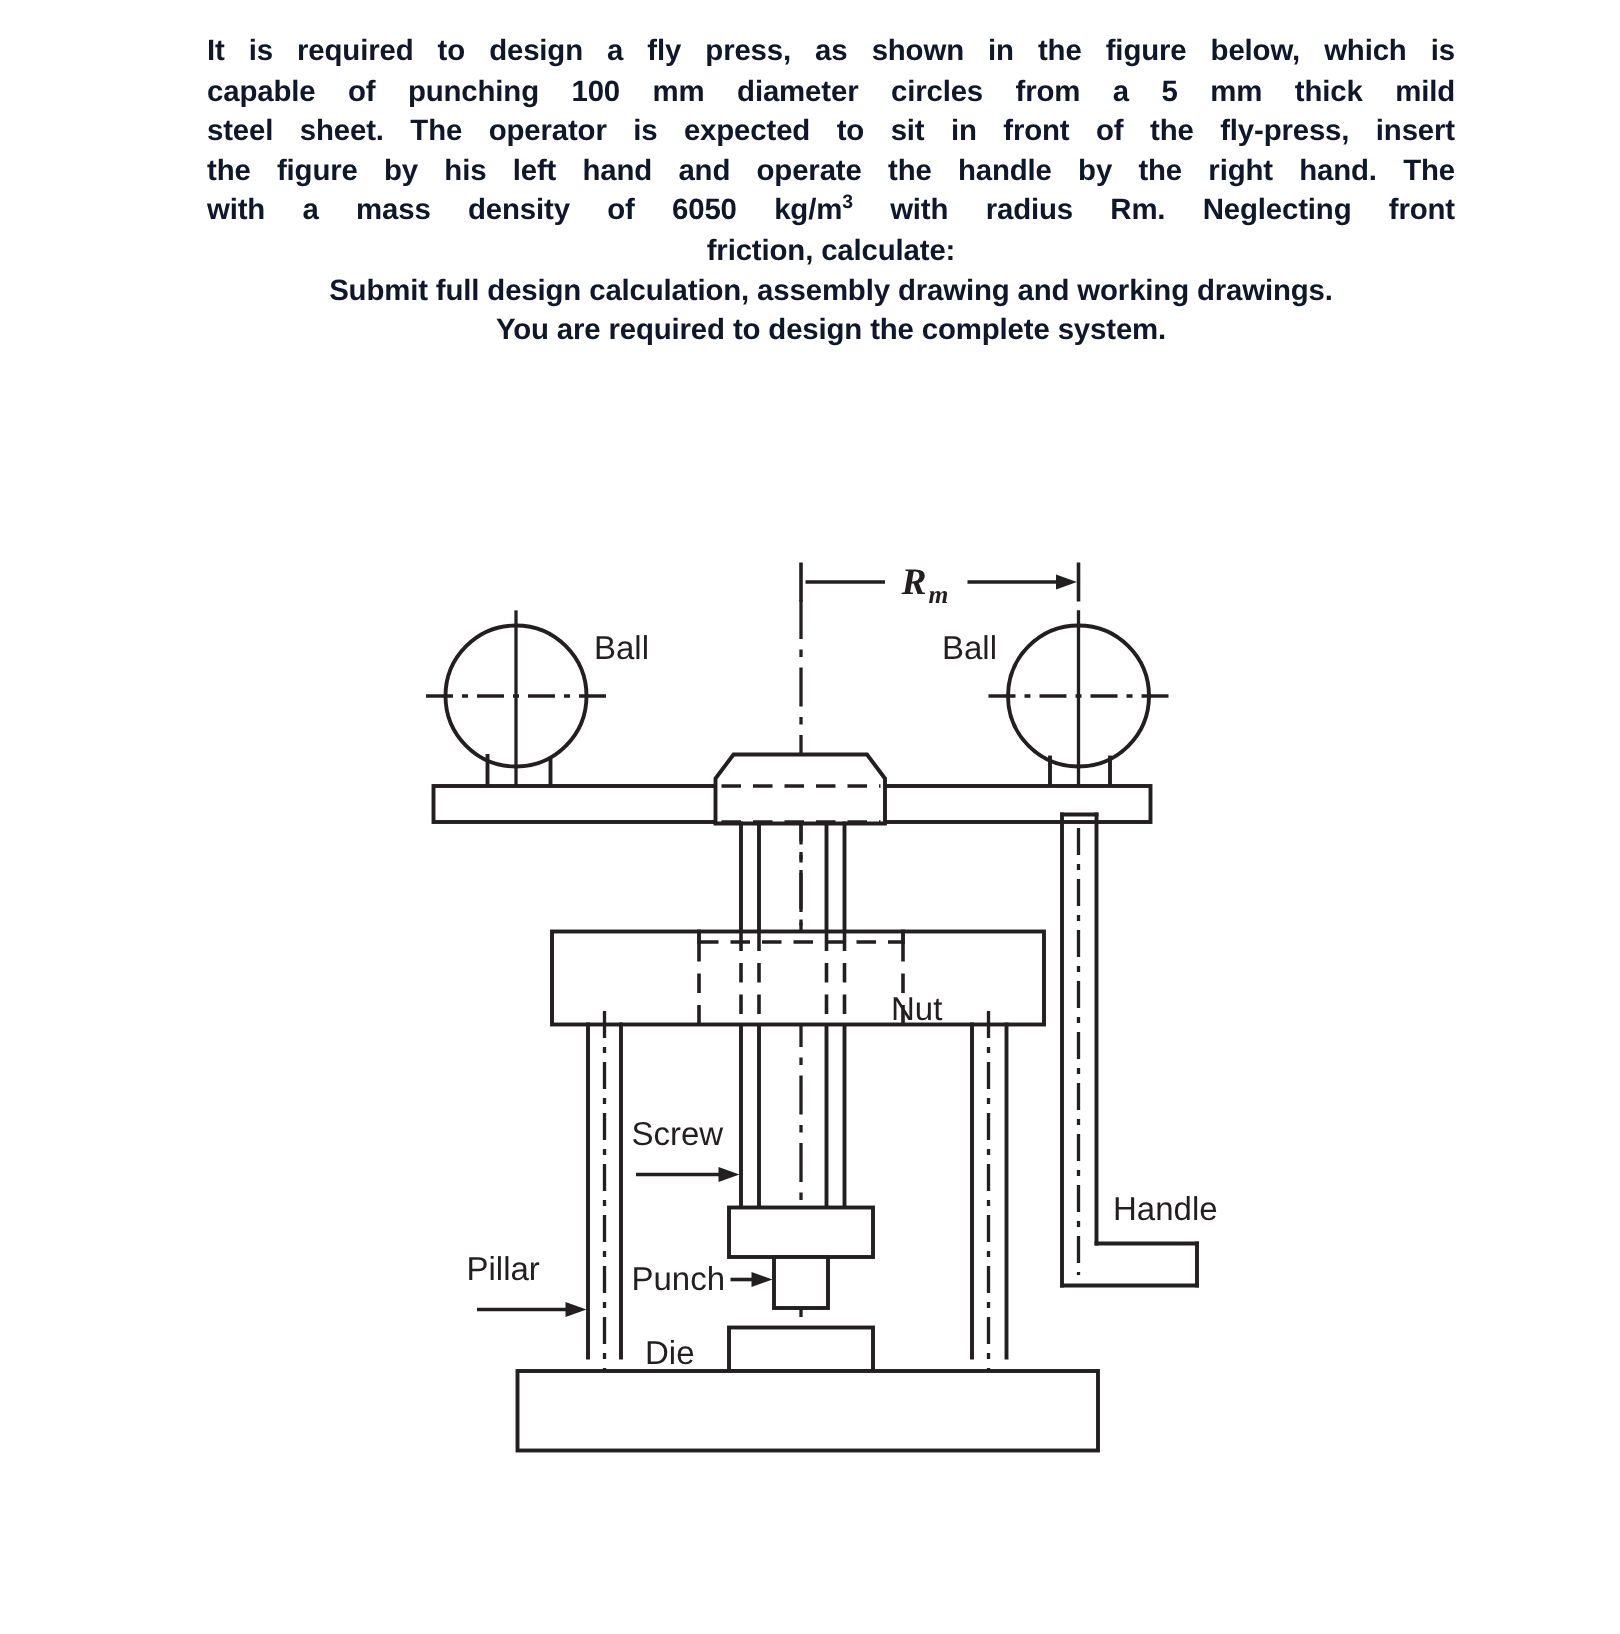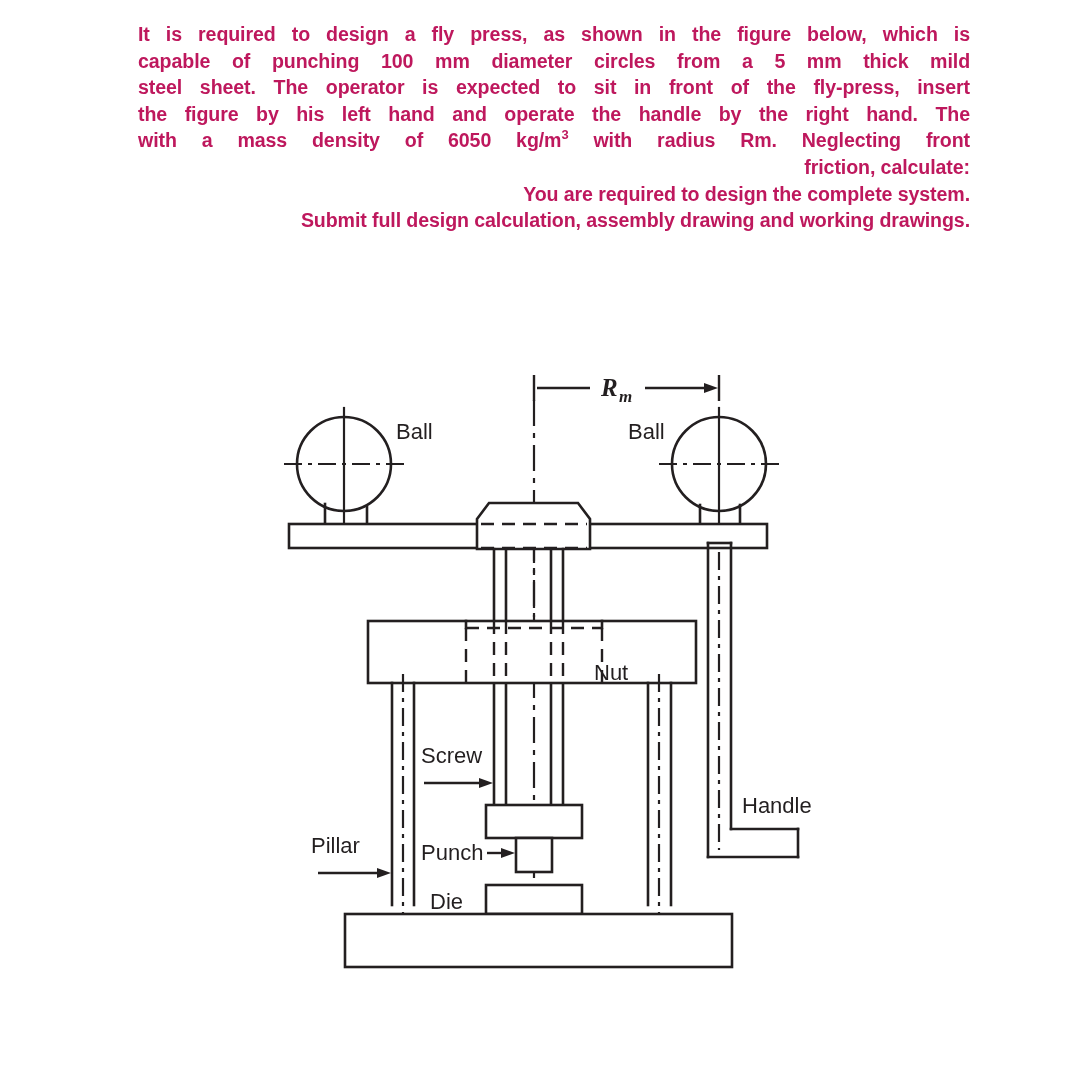--- a/index.html
+++ b/index.html
@@ -27,29 +27,29 @@
     left: 138px;
     top: 22px;
     width: 832px;
   }
   #statement p {
     margin: 0 0 1px 0;
     font-size: 19.6px;
     line-height: 25.6px;
     font-weight: bold;
     font-family: "Liberation Sans", sans-serif;
-    color: #be185d;
+    color: #0f172a;
     letter-spacing: -0.1px;
   }
   p.justified {
     text-align: justify;
     text-align-last: justify;
   }
   p.plain {
-    text-align: right;
+    text-align: center;
   }
   sup.exp {
     font-size: 0.66em;
     vertical-align: super;
     line-height: 0;
   }
   
   #figure-wrap {
     position: absolute;
     left: 0px;
@@ -132,22 +132,22 @@
 
 <div id="page">
 
   <div id="statement">
     <p class="justified">It is required to design a fly press, as shown in the figure below, which is</p>
     <p class="justified">capable of punching 100 mm diameter circles from a 5 mm thick mild</p>
     <p class="justified">steel sheet. The operator is expected to sit in front of the fly-press, insert</p>
     <p class="justified">the figure by his left hand and operate the handle by the right hand. The</p>
     <p class="justified"><span>with a mass density of 6050 kg/m</span><sup class="exp">3</sup><span> with radius Rm. Neglecting front</span></p>
     <p class="plain">friction, calculate:</p>
+    <p class="plain">Submit full design calculation, assembly drawing and working drawings.</p>
     <p class="plain">You are required to design the complete system.</p>
-    <p class="plain">Submit full design calculation, assembly drawing and working drawings.</p>
   </div>
 
   <div id="figure-wrap">
     <svg id="fly-press" width="1080" height="650" viewBox="0 0 1080 650" xmlns="http://www.w3.org/2000/svg">
 
       <g>
         <line class="dim-line" x1="534" y1="23" x2="534" y2="49"></line>
         <line class="dim-line" x1="719" y1="23" x2="719" y2="49"></line>
 
         <line class="dim-line" x1="537" y1="36" x2="590" y2="36"></line>

